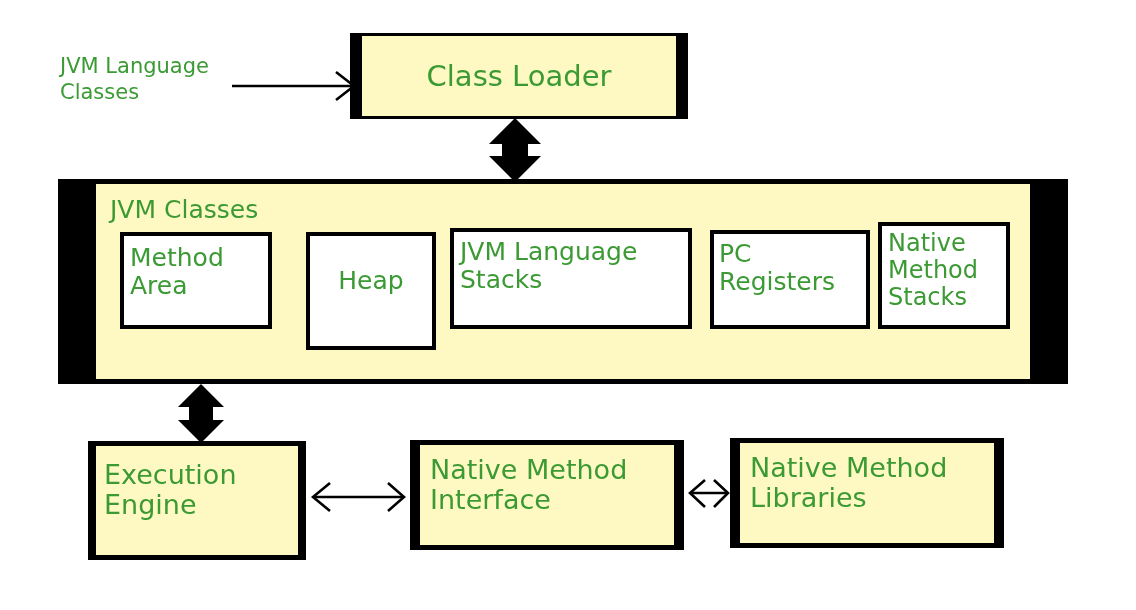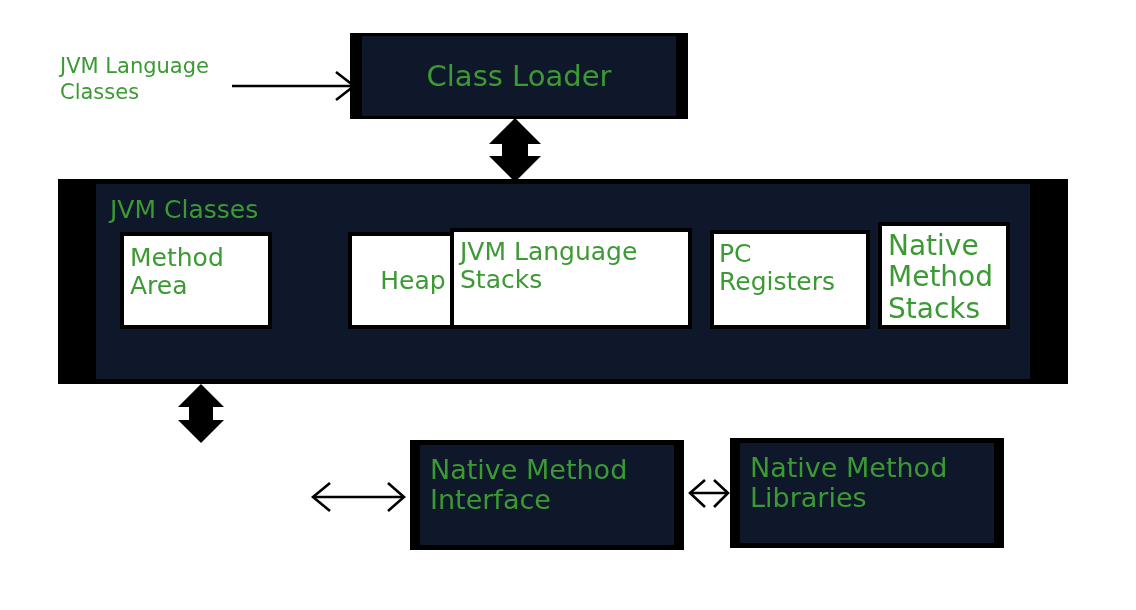--- a/index.html
+++ b/index.html
@@ -27,21 +27,21 @@
     box-sizing: border-box;
   }
   
   .frame-heavy {
     position: absolute;
     background: #000000;
     box-sizing: border-box;
   }
   .frame-heavy > .inner {
     position: absolute;
-    background: #0f172a;
+    background: #fef9c3;
     box-sizing: border-box;
     overflow: hidden;
   }
 
   .label {
     color: #3b9a33;
     font-family: "DejaVu Sans", sans-serif;
     font-weight: 400;
     line-height: 1.12;
     white-space: pre-line;
@@ -84,40 +84,46 @@
     <div class="inner" style="left:38px; top:5px; width:934px; height:195px;">
       <div class="label" style="left:14px; top:12px; font-size:25px;">JVM Classes</div>
     </div>
   </div>
 
   <div class="box" style="left:120px; top:232px; width:152px; height:97px; border-width:4px;">
     <div class="label" style="left:6px; top:8px; width:140px; font-size:25px;">Method
 Area</div>
   </div>
 
-  <div class="box" style="left:306px; top:232px; width:130px; height:97px; border-width:4px;margin-left:42px;">
+  <div class="box" style="left:306px; top:232px; width:130px; height:118px; border-width:4px;">
     <div class="label" style="left:0; top:0; width:122px; height:89px; display:flex; align-items:center; justify-content:center; font-size:25px;">Heap</div>
   </div>
 
   <div class="box" style="left:450px; top:228px; width:242px; height:101px; border-width:4px;">
     <div class="label" style="left:6px; top:6px; width:230px; font-size:25px;">JVM Language
 Stacks</div>
   </div>
 
   <div class="box" style="left:710px; top:230px; width:160px; height:99px; border-width:4px;">
     <div class="label" style="left:5px; top:6px; width:152px; font-size:25px;">PC
 Registers</div>
   </div>
 
   <div class="box" style="left:878px; top:222px; width:132px; height:107px; border-width:4px;">
-    <div class="label" style="left:6px; top:4px; width:120px; font-size:28px;">Native
+    <div class="label" style="left:6px; top:4px; width:120px; font-size:24px;">Native
 Method
 Stacks</div>
   </div>
 
+  <div class="frame-heavy" style="left:88px; top:441px; width:218px; height:119px;">
+    <div class="inner" style="left:8px; top:5px; width:202px; height:109px;">
+      <div class="label" style="left:8px; top:14px; width:190px; font-size:27px;">Execution
+Engine</div>
+    </div>
+  </div>
 
   <div class="frame-heavy" style="left:410px; top:440px; width:274px; height:110px;">
     <div class="inner" style="left:10px; top:5px; width:254px; height:100px;">
       <div class="label" style="left:10px; top:10px; width:244px; font-size:27px;">Native Method
 Interface</div>
     </div>
   </div>
 
   <div class="frame-heavy" style="left:730px; top:438px; width:274px; height:110px;">
     <div class="inner" style="left:10px; top:5px; width:254px; height:100px;">

